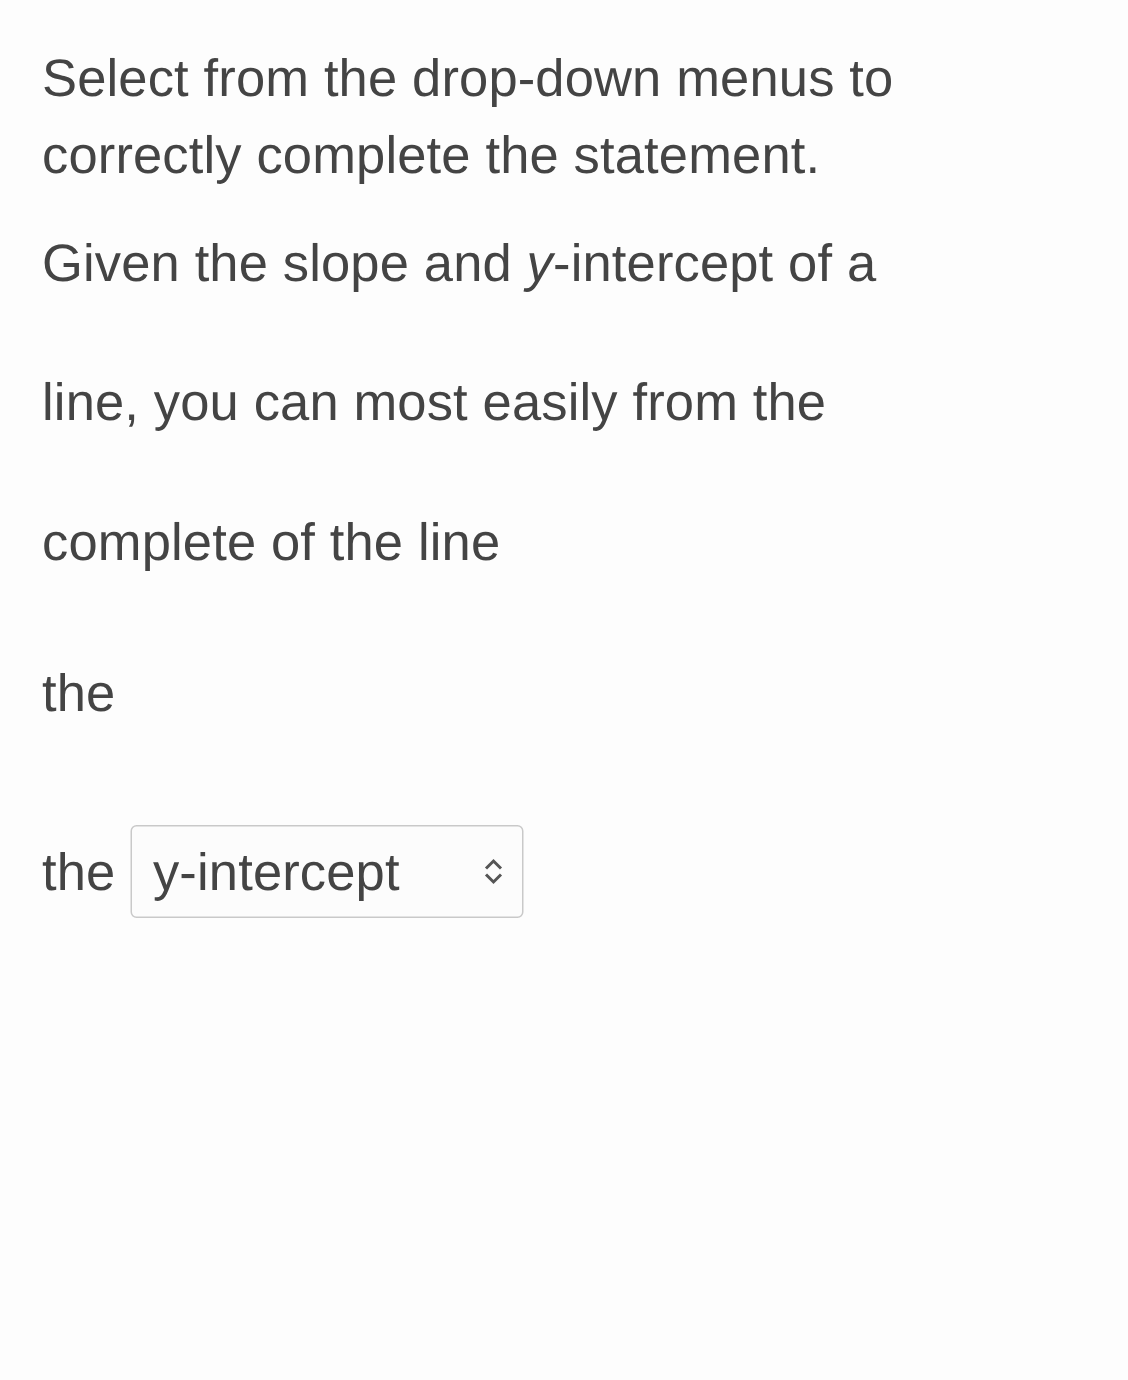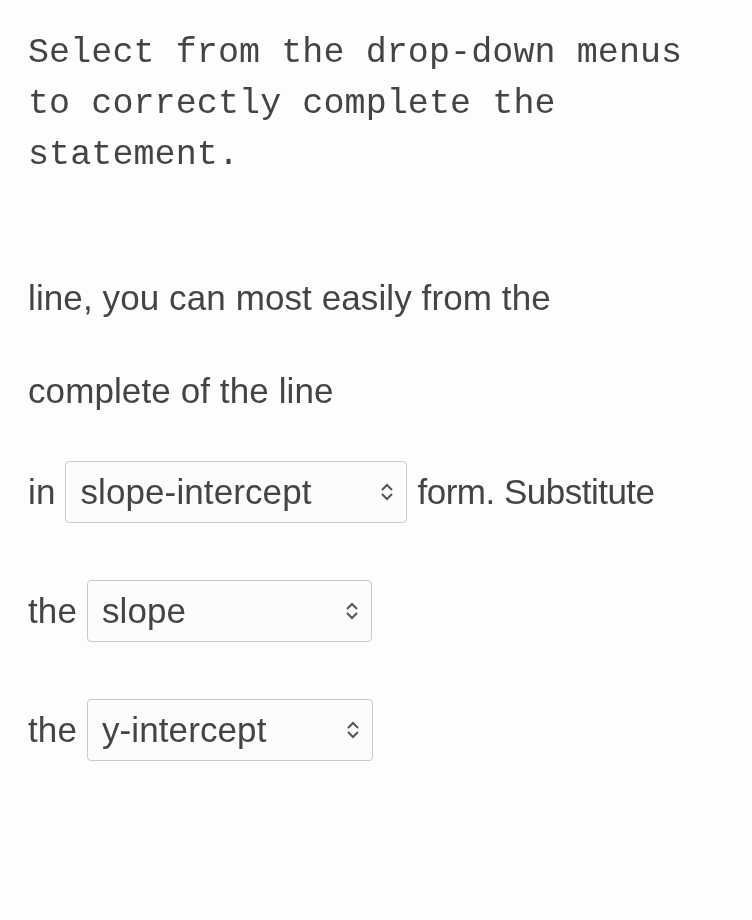--- a/index.html
+++ b/index.html
@@ -9,22 +9,20 @@
       background: #fdfdfd;
       font-family: "Helvetica Neue", Helvetica, Arial, sans-serif;
       font-weight: 300;
       color: #444;
       padding: 28px 18px 0 28px;
       font-size: 35px;
       letter-spacing: 0.1px;
     }
     .instruction {
       line-height: 1.45;
-      margin-bottom: 72px;
-      font-family: Liberation Mono, monospace;
     }
     .statement {
       line-height: 2.6;
     }
     .italic { font-style: italic; }
     .dropdown {
       display: inline-flex;
       align-items: center;
       border: 1.5px solid #c9c9c9;
       border-radius: 4px;
@@ -36,21 +34,21 @@
       user-select: none;
     }
     .dropdown-label {
       font-size: 35px;
       color: #444;
       font-weight: 300;
       margin-right: 10px;
     }
     .dropdown.wide1 { width: 342px; justify-content: space-between; }
     .dropdown.wide2 { width: 285px; justify-content: space-between; }
-    .dropdown.wide3 { width: 286px; justify-content: space-between; }
+    .dropdown.wide3 { width: 262px; justify-content: space-between; }
     .chevrons {
       display: flex;
       flex-direction: column;
       align-items: center;
       justify-content: center;
       gap: 0;
     }
     .chevrons svg {
       display: block;
     }
@@ -67,52 +65,29 @@
     }
     
     .tight { letter-spacing: -0.5px; }
   </style>
 </head>
 <body>
 
 <div class="instruction">Select from the drop-down menus to correctly complete the statement.</div>
 
 <div class="statement">
+  <div class="sline" style="margin-bottom:2px;">
+    <span>Given the slope and </span><span class="italic">y</span><span>-intercept of a</span>
+  </div>
   <div class="sline" style="margin-bottom:2px;">line, you can most easily from the</div>
   <div class="sline" style="margin-bottom:10px;">complete of the line</div>
 
-  <div class="line">
-    <span class="pretext">in</span>
-    <div class="dropdown wide1">
-      <span class="dropdown-label">slope-intercept</span>
-      <span class="chevrons">
-        <svg width="18" height="10" viewBox="0 0 18 10">
-            <polyline points="4,8 9,3 14,8" fill="none" stroke="#555" stroke-width="2"></polyline>
-          </svg>
-        <svg width="18" height="10" viewBox="0 0 18 10">
-            <polyline points="4,2 9,7 14,2" fill="none" stroke="#555" stroke-width="2"></polyline>
-          </svg>
-      </span>
-    </div>
-    <span class="posttext tight">form. Substitute</span>
-  </div>
 
   <div class="line">
     <span class="pretext">the</span>
-    <div class="dropdown wide2">
-      <span class="dropdown-label">slope</span>
-      <span class="chevrons">
-        <svg width="18" height="10" viewBox="0 0 18 10">
-            <polyline points="4,8 9,3 14,8" fill="none" stroke="#555" stroke-width="2"></polyline>
-          </svg>
-        <svg width="18" height="10" viewBox="0 0 18 10">
-            <polyline points="4,2 9,7 14,2" fill="none" stroke="#555" stroke-width="2"></polyline>
-          </svg>
-      </span>
-    </div>
   </div>
 
   <div class="line" style="margin-bottom:0;">
     <span class="pretext">the</span>
     <div class="dropdown wide3">
       <span class="dropdown-label">y-intercept</span>
       <span class="chevrons">
         <svg width="18" height="10" viewBox="0 0 18 10">
             <polyline points="4,8 9,3 14,8" fill="none" stroke="#555" stroke-width="2"></polyline>
           </svg>

